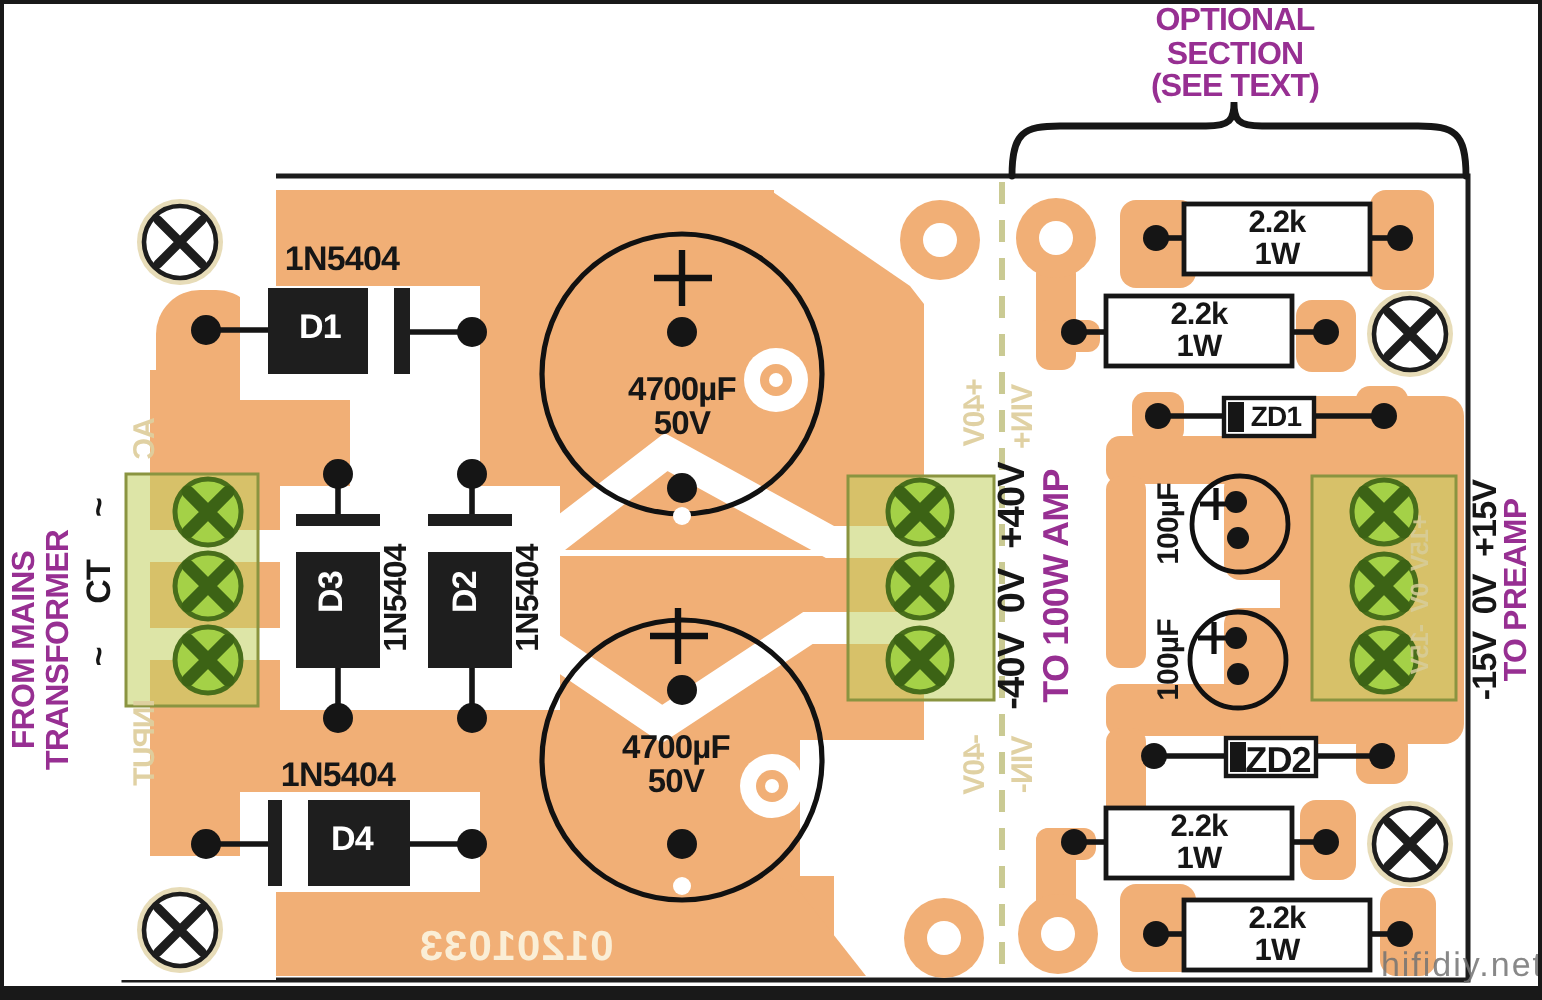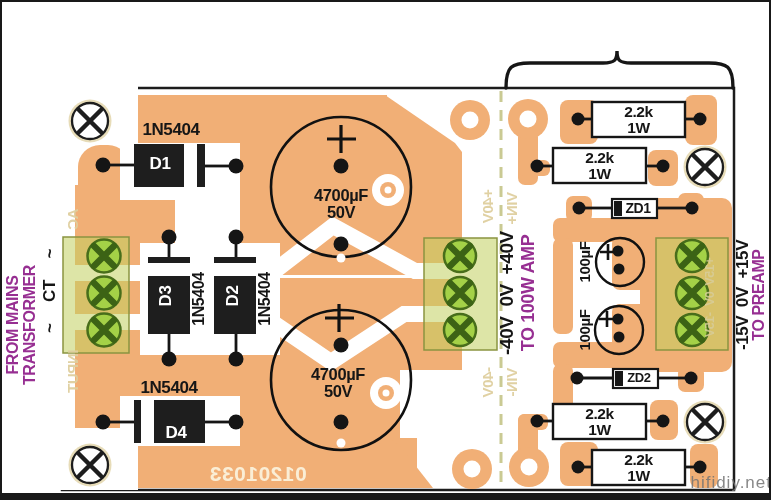--- a/index.html
+++ b/index.html
@@ -253,51 +253,52 @@
         <g>
             <circle cx="692" cy="330" r="16" fill="#A4D147" stroke="#486E1B" stroke-width="2.5"></circle>
             <path d="M682,320 L702,340 M702,320 L682,340" stroke="#3C6315" stroke-width="6.5" stroke-linecap="round"></path>
           </g>
       </g>
     </g>
 
     <path d="M506,88 C506,66 512,63 530,63 L603,63 C615,63 617,60 617,51 C617,60 619,63 631,63 L709,63 C727,63 733,66 733,88" fill="none" stroke="#161616" stroke-width="3.4" stroke-linecap="round"></path>
   </svg>
 
+  <div class="lbl mag z20" style="left:560px;top:3px;width:115px;font-size:16px;"><span>OPTIONAL</span><br><span>SECTION</span><br><span>(SEE TEXT)</span></div>
 
   <div class="lbl rot mag z20" style="left:-73px;top:308px;width:190px;height:34px;font-size:16px;"><span>FROM MAINS</span><br><span>TRANSFORMER</span></div>
   <div class="lbl rot blk z20" style="left:-29px;top:281px;width:160px;height:20px;font-size:17px;">~     CT     ~</div>
 
   <div class="lbl rot blk z20" style="left:428px;top:282px;width:160px;height:22px;font-size:19px;">-40V  0V  +40V</div>
   <div class="lbl rot mag z20" style="left:449px;top:283px;width:160px;height:20px;font-size:18px;">TO 100W AMP</div>
 
   <div class="lbl rot blk z20" style="left:669px;top:285px;width:150px;height:20px;font-size:17px;">-15V  0V  +15V</div>
   <div class="lbl rot mag z20" style="left:685px;top:286px;width:150px;height:18px;font-size:16px;">TO PREAMP</div>
 
   <div class="lbl blk z10" style="left:135px;top:121px;width:72px;font-size:17px;font-weight:bold;">1N5404</div>
   <div class="lbl wht z10" style="left:139px;top:155px;width:42px;font-size:17px;text-align:center;">D1</div>
   <div class="lbl blk z10" style="left:133px;top:379px;width:72px;font-size:17px;font-weight:bold;">1N5404</div>
-  <div class="lbl wht z10" style="left:155px;top:411px;width:42px;font-size:17px;margin-top:13px;">D4</div>
+  <div class="lbl wht z10" style="left:155px;top:411px;width:42px;font-size:17px;">D4</div>
   <div class="lbl rot wht z10" style="left:138px;top:285px;width:60px;height:22px;font-size:17px;">D3</div>
   <div class="lbl rot blk z10" style="left:158px;top:290px;width:84px;height:18px;font-size:16px;">1N5404</div>
   <div class="lbl rot wht z10" style="left:205px;top:285px;width:60px;height:22px;font-size:17px;">D2</div>
   <div class="lbl rot blk z10" style="left:224px;top:290px;width:84px;height:18px;font-size:16px;">1N5404</div>
 
   <div class="lbl blk z10" style="left:291px;top:187px;width:100px;font-size:16.5px;line-height:1.0;"><span>4700µF</span><br><span>50V</span></div>
   <div class="lbl blk z10" style="left:288px;top:366px;width:100px;font-size:16.5px;line-height:1.0;"><span>4700µF</span><br><span>50V</span></div>
   <div class="lbl rot blk z10" style="left:554px;top:253px;width:64px;height:18px;font-size:15px;">100µF</div>
   <div class="lbl rot blk z10" style="left:554px;top:321px;width:64px;height:18px;font-size:15px;">100µF</div>
 
   <div class="lbl blk z10" style="left:592px;top:104px;width:93px;font-size:15.5px;line-height:1.0;"><span>2.2k</span><br><span>1W</span></div>
   <div class="lbl blk z10" style="left:553px;top:150px;width:93px;font-size:15.5px;line-height:1.0;"><span>2.2k</span><br><span>1W</span></div>
   <div class="lbl blk z10" style="left:553px;top:406px;width:93px;font-size:15.5px;line-height:1.0;"><span>2.2k</span><br><span>1W</span></div>
   <div class="lbl blk z10" style="left:592px;top:452px;width:93px;font-size:15.5px;line-height:1.0;"><span>2.2k</span><br><span>1W</span></div>
 
   <div class="lbl blk z10" style="left:620px;top:201px;width:36px;font-size:14px;">ZD1</div>
-  <div class="lbl blk z10" style="left:621px;top:371px;width:36px;font-size:13px;">ZD2</div>
+  <div class="lbl blk z10" style="left:621px;top:371px;width:36px;font-size:18px;">ZD2</div>
 
   <div class="lbl silk z10" style="left:180px;top:463px;width:156px;font-size:21px;transform:scaleX(-1);color:#FBF2DC;letter-spacing:0.5px;">01201033</div>
   <div class="lbl mir silk z10" style="left:53px;top:211px;width:40px;height:16px;font-size:15px;">AC</div>
   <div class="lbl mir silk z10" style="left:43px;top:363px;width:60px;height:16px;font-size:15px;">INPUT</div>
   <div class="lbl mir silk z10" style="left:462px;top:198px;width:52px;height:16px;font-size:15px;">+40V</div>
   <div class="lbl mir silk z10" style="left:486px;top:200px;width:52px;height:16px;font-size:15px;">VIN+</div>
   <div class="lbl mir silk z10" style="left:462px;top:374px;width:52px;height:16px;font-size:15px;">-40V</div>
   <div class="lbl mir silk z10" style="left:486px;top:374px;width:52px;height:16px;font-size:15px;">VIN-</div>
   <div class="lbl mir z10" style="left:636px;top:290px;width:150px;height:14px;font-size:12.5px;color:rgba(215,205,155,0.85);font-weight:bold;">+15V  0V  -15V</div>
 

